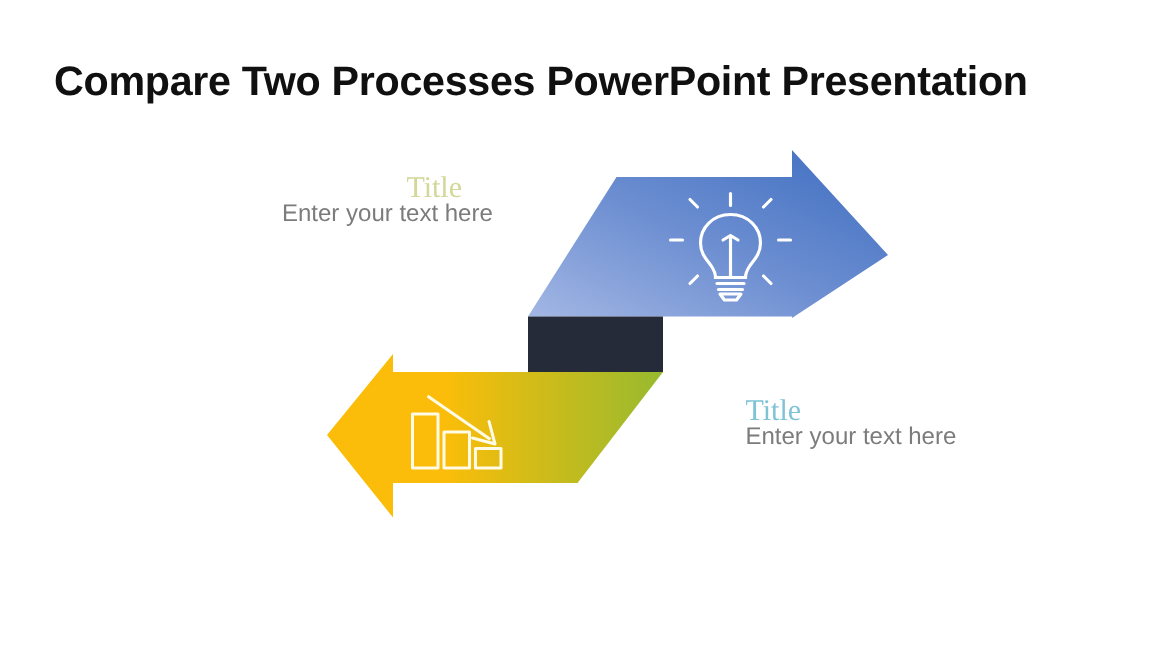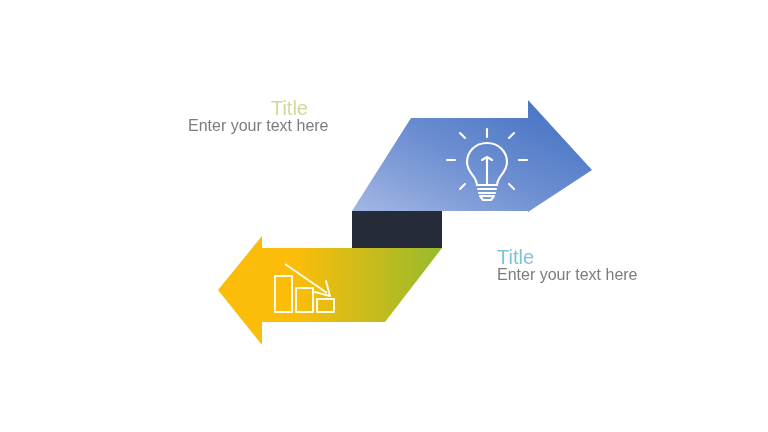--- a/index.html
+++ b/index.html
@@ -37,25 +37,26 @@
     position: absolute;
     left: 0;
     top: 0;
     width: 768px;
     height: 432px;
   }
   .label-block {
     position: absolute;
   }
   .label-title {
-    font-family: Liberation Sans, sans-serif;
+    font-family: Liberation Serif, serif;
     font-size: 20px;
     line-height: 22px;
     font-weight: 400;
     white-space: nowrap;
+    margin-top: 17px;
   }
   .label-sub {
     font-family: "Liberation Sans", sans-serif;
     font-size: 16px;
     line-height: 14px;
     color: #7c7c7c;
     white-space: nowrap;
   }
   #label-top {
     left: 188px;
@@ -70,20 +71,21 @@
     width: 160px;
     text-align: left;
   }
   #label-bottom .label-title { color: #7fc3d7; }
 </style>
 </head>
 <body>
 
 <div id="slide">
 
+  <div id="slide-title">Compare Two Processes PowerPoint Presentation</div>
 
   <svg id="diagram" viewBox="0 0 768 432">
     <defs>
       <linearGradient id="gradBlue" x1="0" y1="1" x2="1" y2="0">
         <stop offset="0%" stop-color="#a3b7e4"></stop>
         <stop offset="45%" stop-color="#6f90d2"></stop>
         <stop offset="100%" stop-color="#3d6dc0"></stop>
       </linearGradient>
       <linearGradient id="gradYellow" x1="0" y1="0" x2="1" y2="0">
         <stop offset="0%" stop-color="#fbbd09"></stop>

